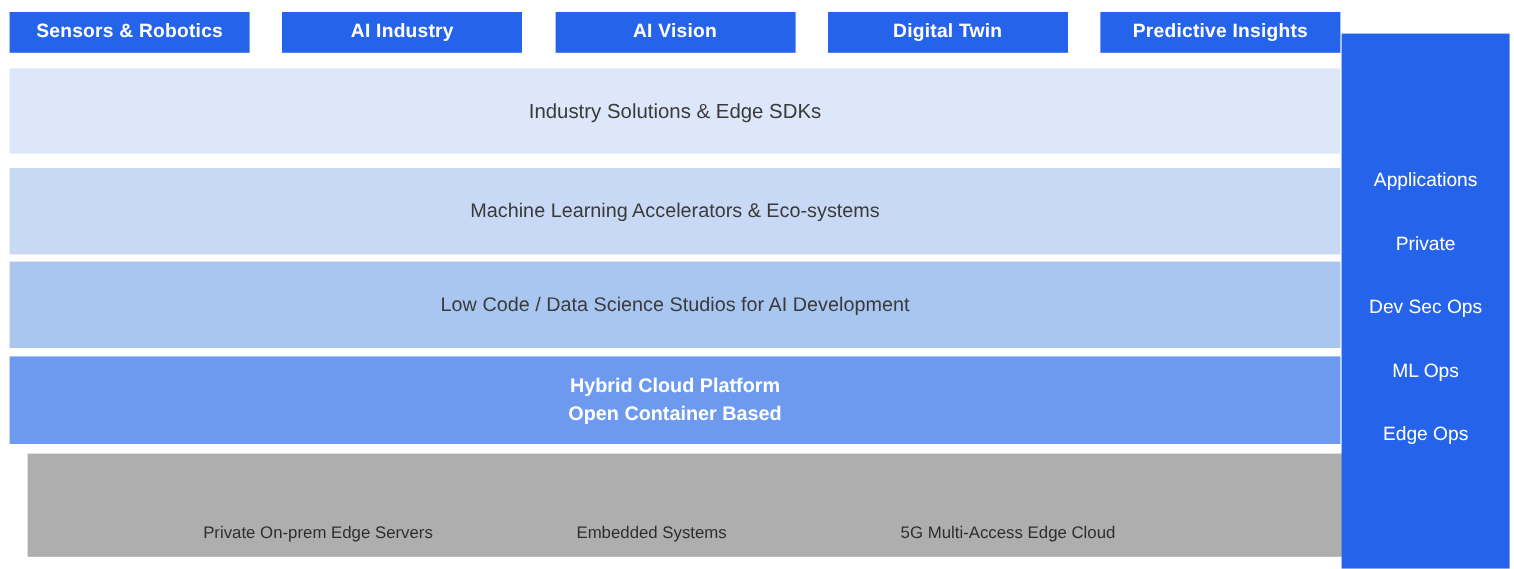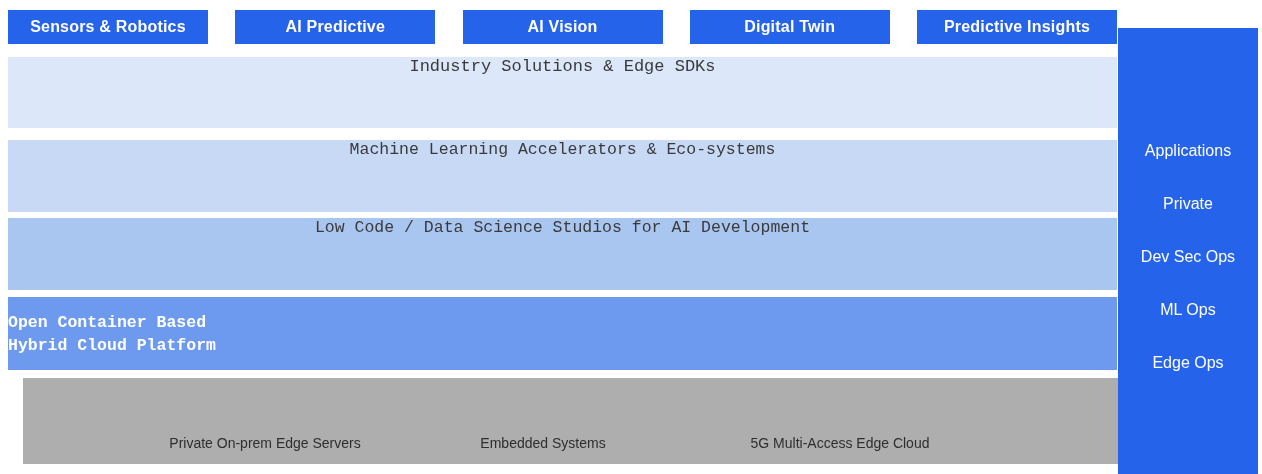--- a/index.html
+++ b/index.html
@@ -21,22 +21,22 @@
     width: 200px; height: 34px;
     background: var(--accent-blue, #2563eb);
     color: var(--light-text, #ffffff);
     display: flex; align-items: center; justify-content: center;
     font-size: 16px; font-weight: 600; letter-spacing: 0.2px;
     white-space: nowrap;
   }
 
   .layer {
     position: absolute; left: 0; width: 100%;
-    display: flex; align-items: flex-start; justify-content: center;
-    text-align: center; white-space: nowrap; font-family: Liberation Mono, monospace;
+    display: flex; align-items: center; justify-content: center;
+    text-align: center; white-space: nowrap;
   }
   .layer1 { top: 57px;  height: 71px; background: var(--layer1-bg, #dce8f9); color: var(--band-text, #3a3a3a); font-size: 17px; }
   .layer2 { top: 140px; height: 72px; background: var(--layer2-bg, #c7d9f5); color: var(--band-text, #3a3a3a); font-size: 16.5px; }
   .layer3 { top: 218px; height: 72px; background: var(--layer3-bg, #a9c6f1); color: var(--band-text, #3a3a3a); font-size: 16.5px; }
   .layer4 {
     top: 297px; height: 73px; background: var(--layer4-bg, #6d9aef);
     color: var(--light-text, #ffffff); font-size: 16.5px; font-weight: 600;
     flex-direction: column; line-height: 23px;
   }
 
@@ -65,41 +65,41 @@
 </style>
 </head>
 <body>
 
 <div class="canvas">
 
   <div class="main">
 
     <div class="btn-row">
       <div class="chip">Sensors &amp; Robotics</div>
-      <div class="chip">AI Predictive</div>
+      <div class="chip">AI Industry</div>
       <div class="chip">AI Vision</div>
       <div class="chip">Digital Twin</div>
       <div class="chip">Predictive Insights</div>
     </div>
 
     <div class="layer layer1">
       <span>Industry Solutions &amp; Edge SDKs</span>
     </div>
 
     <div class="layer layer3">
       <span>Low Code / Data Science Studios for AI Development</span>
     </div>
 
     <div class="layer layer2">
       <span>Machine Learning Accelerators &amp; Eco-systems</span>
     </div>
 
     <div class="layer layer4">
+      <span>Hybrid Cloud Platform</span>
       <span>Open Container Based</span>
-      <span>Hybrid Cloud Platform</span>
     </div>
 
     <div class="infra">
       <span class="infra-label pos1">Private On-prem Edge Servers</span>
       <span class="infra-label pos2">Embedded Systems</span>
       <span class="infra-label pos3">5G Multi-Access Edge Cloud</span>
     </div>
 
   </div>
 

